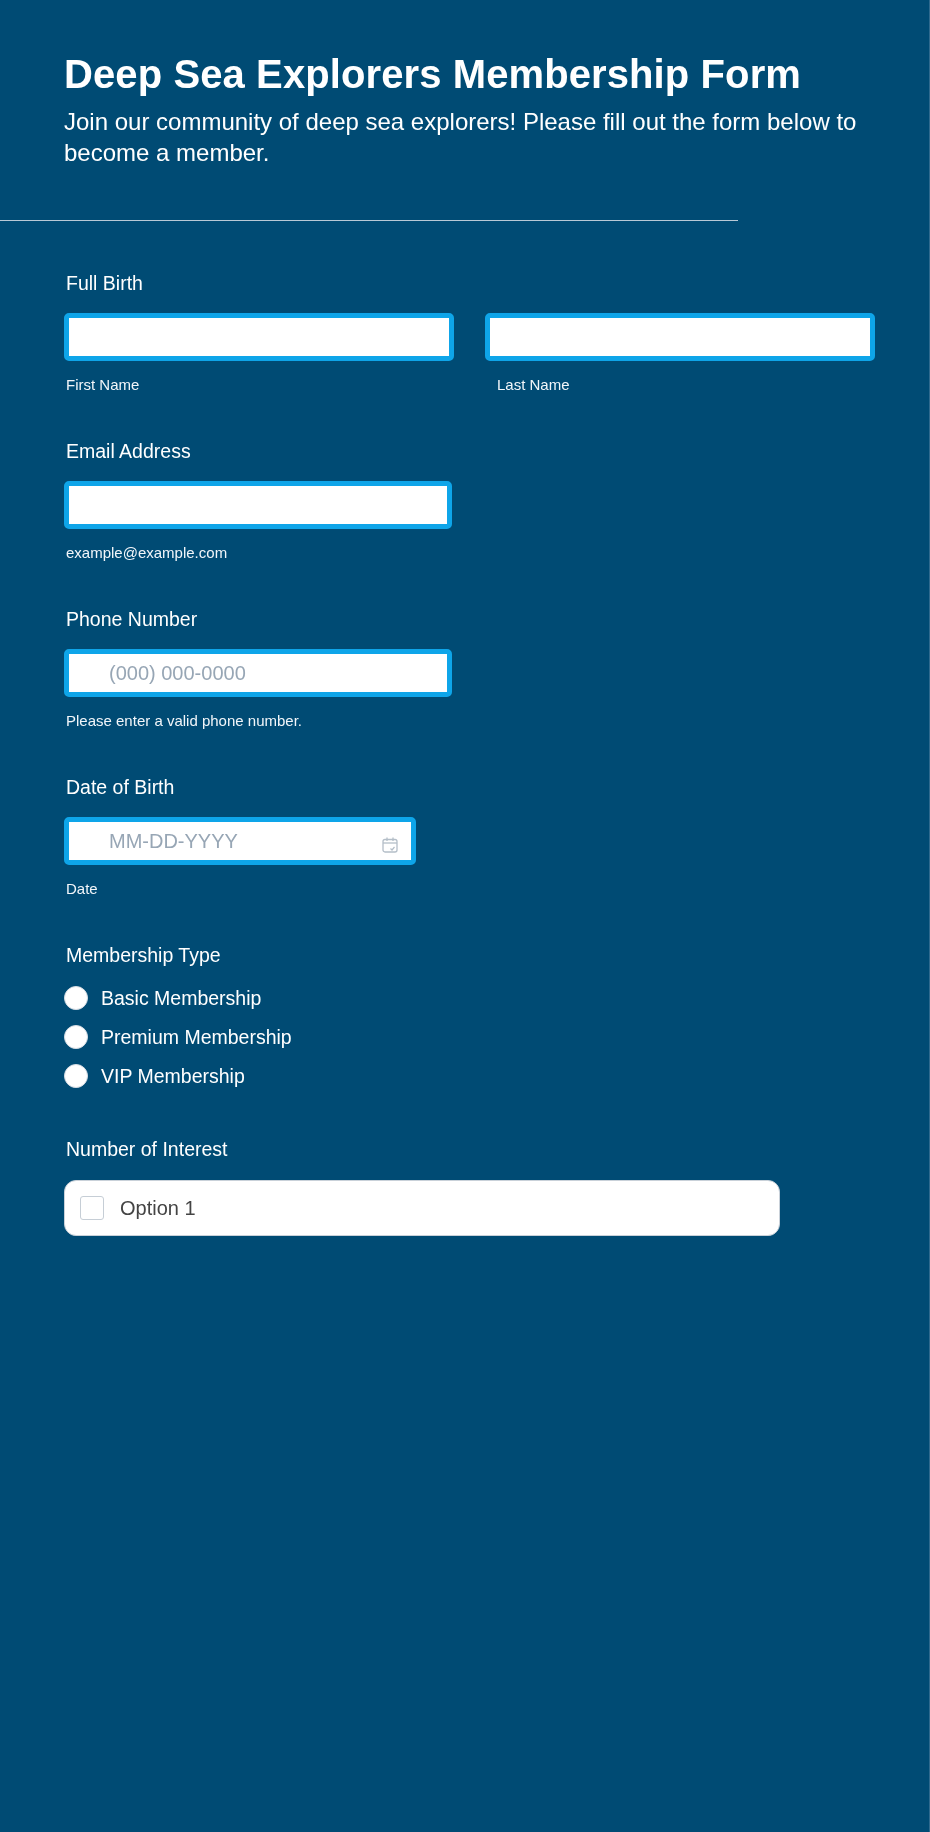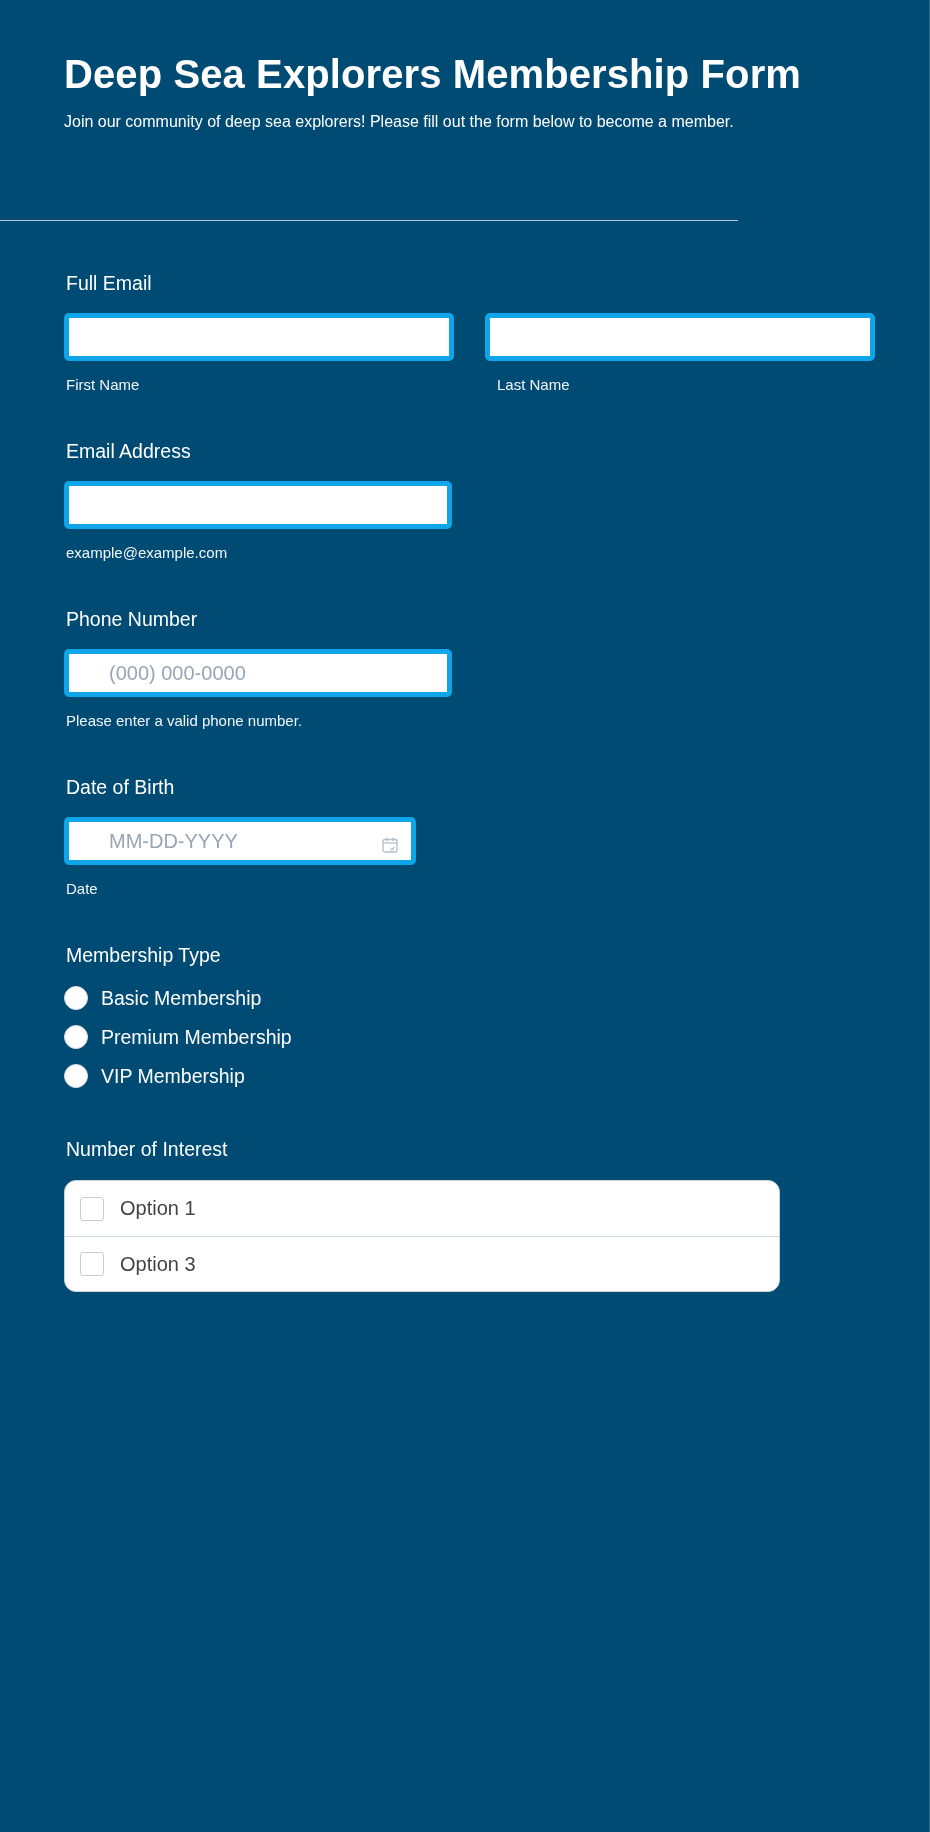--- a/index.html
+++ b/index.html
@@ -3,21 +3,21 @@
 <meta charset="utf-8">
 <style>
   html, body { margin:0; padding:0; }
   body {
     width:930px; height:1832px; background:#004b74; overflow:hidden;
     font-family:"Liberation Sans", "DejaVu Sans", sans-serif; color:#fff;
     position:relative; box-sizing:border-box; border-right:1px solid #2f6a8e;
   }
   .header { position:absolute; left:0; top:0; width:738px; height:220px; border-bottom:1px solid #b9c9d6; }
   .title { position:absolute; left:64px; top:52px; font-size:40px; font-weight:700; letter-spacing:0.1px; margin:0; white-space:nowrap; }
-  .subtitle { position:absolute; left:64px; top:106px; width:800px; font-size:16px; line-height:31px; margin:0; }
+  .subtitle { position:absolute; left:64px; top:106px; width:800px; font-size:24px; line-height:31px; margin:0; }
   .label { position:absolute; left:66px; font-size:19.5px; font-weight:400; white-space:nowrap; }
   .sublabel { position:absolute; font-size:15px; white-space:nowrap; color:#f2f6fa; }
   .input { position:absolute; height:48px; background:#fff; border:5px solid #0ea5e9; border-radius:5px; box-sizing:border-box;padding-left:27px; }
   .input input { border:none; outline:none; background:transparent; width:100%; height:100%; box-sizing:border-box; padding:0 13px; font-size:20px; font-family:"Liberation Sans", "DejaVu Sans", sans-serif; color:#333; }
   .input input::placeholder { color:#97a6b5; }
   .cal { position:absolute; right:12px; top:14px; width:18px; height:18px; }
   .radio-row { position:absolute; left:64px; height:26px; display:flex; align-items:center; cursor:pointer; }
   .radio { width:24px; height:24px; border-radius:50%; background:#fff; border:1px solid #d6dde4; box-sizing:border-box; }
   .radio-label { margin-left:13px; font-size:19.5px; }
   .checklist { position:absolute; left:64px; top:1180px; width:716px; background:#fff; border:1px solid #c9d1d9; border-radius:12px; box-sizing:border-box; }
@@ -27,21 +27,21 @@
   .check-label { margin-left:16px; font-size:20px; color:#444; }
 </style>
 </head>
 <body>
 
 <div class="header">
   <h1 class="title">Deep Sea Explorers Membership Form</h1>
   <p class="subtitle">Join our community of deep sea explorers! Please fill out the form below to become a member.</p>
 </div>
 
-<div class="label" style="top:272px;">Full Email</div>
+<div class="label" style="top:272px;">Full Birth</div>
 <div class="input" style="left:64px; top:313px; width:390px;">
   <input type="text" value="" style="">
 </div>
 <div class="sublabel" style="left:66px; top:376px;">First Name</div>
 <div class="input" style="left:485px; top:313px; width:390px;">
   <input type="text" value="" style="">
 </div>
 <div class="sublabel" style="left:497px; top:376px;">Last Name</div>
 
 <div class="label" style="top:440px;">Email Address</div>
@@ -82,17 +82,13 @@
   <span class="radio"></span>
   <span class="radio-label">VIP Membership</span>
 </div>
 
 <div class="label" style="top:1138px;">Number of Interest</div>
 <div class="checklist">
   <div class="check-row">
     <span class="checkbox"></span>
     <span class="check-label">Option 1</span>
   </div>
-  <div class="check-row">
-    <span class="checkbox"></span>
-    <span class="check-label">Option 3</span>
-  </div>
 </div>
 
 </body></html>

